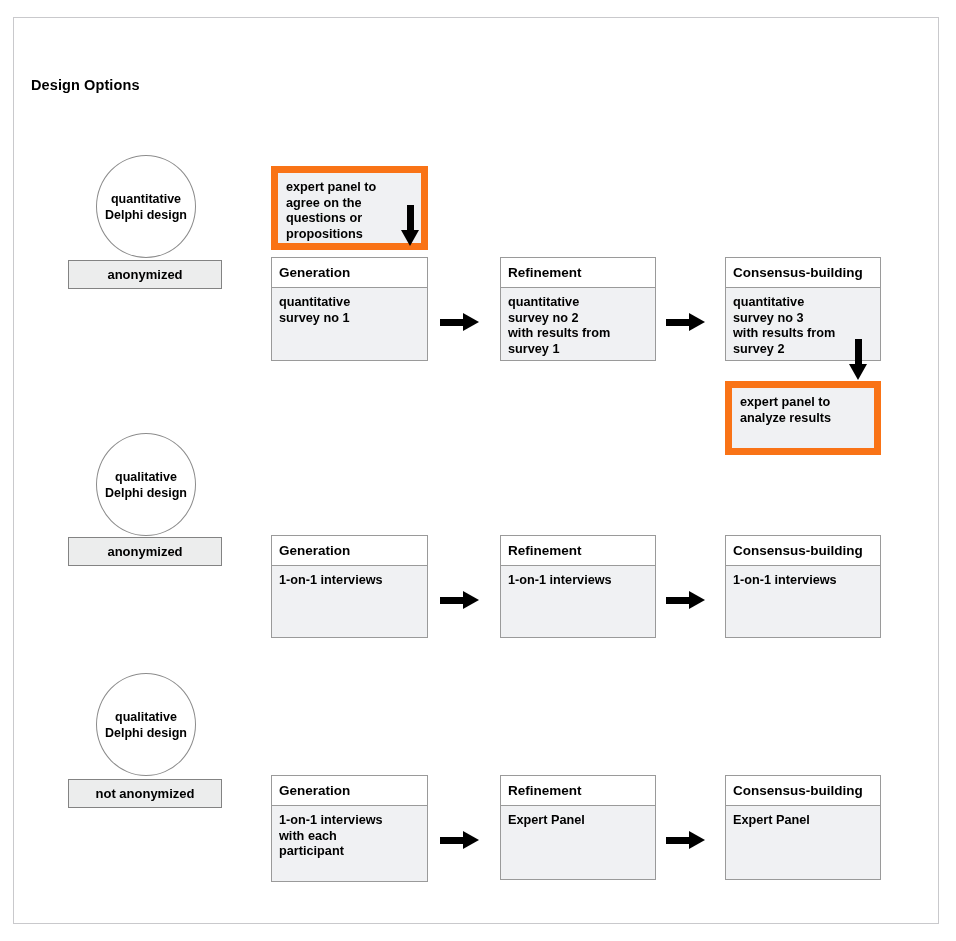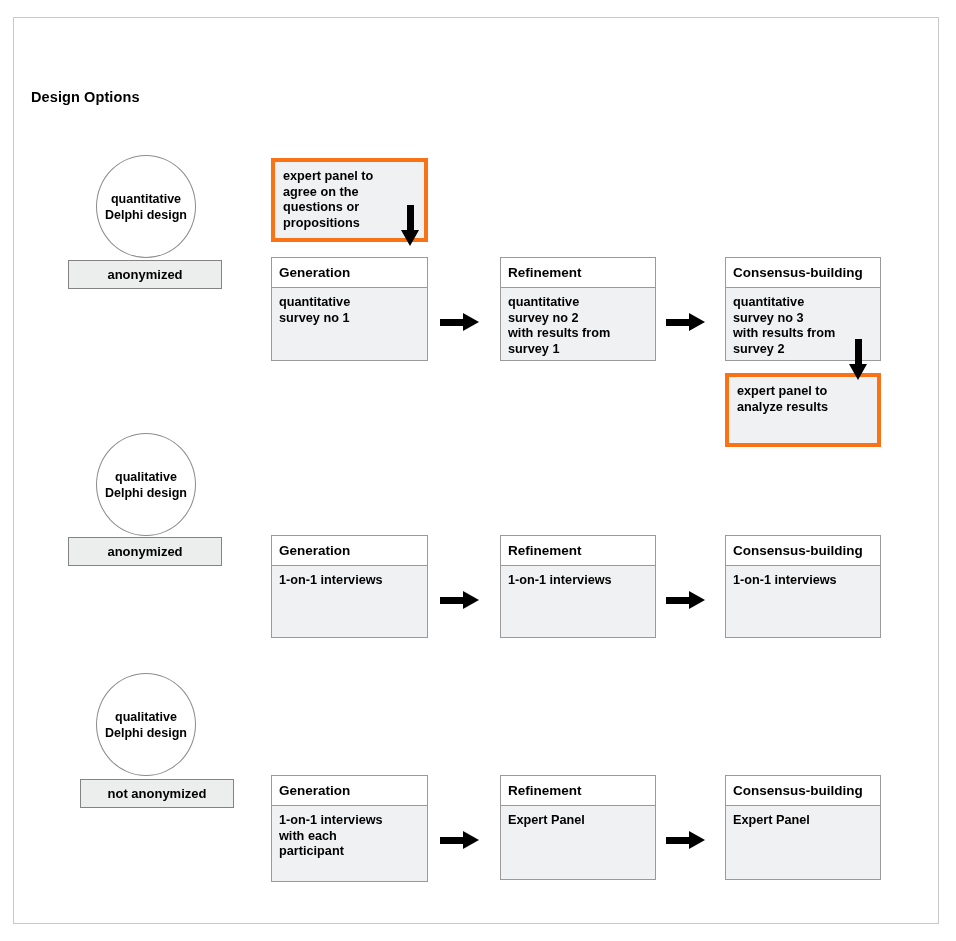--- a/index.html
+++ b/index.html
@@ -43,21 +43,20 @@
   }
   #title-main {
     left: 31px;
     top: 43px;
     font-size: 15.5px;
   }
   #title-sub {
     left: 31px;
     top: 77px;
     font-size: 14.5px;
-    margin-top: 12px;
   }
 
   
   .design-circle {
     position: absolute;
     width: 100px;
     height: 103px;
     border: 1px solid #8c8c8c;
     border-radius: 50%;
     background: #ffffff;
@@ -131,23 +130,24 @@
     font-weight: bold;
     color: #000000;
     line-height: 15.5px;
     white-space: pre-line;
   }
 
   
   .note {
     position: absolute;
     box-sizing: border-box;
-    border: 4px solid #f97316;
+    border: 7px solid #f97316;
     background: #f0f1f3;
     padding: 7px 7px 0 8px;
+    margin-top: 8px;
   }
   .note span {
     display: block;
     font-size: 12.7px;
     font-weight: bold;
     color: #000000;
     line-height: 15.5px;
     white-space: pre-line;
   }
 
@@ -326,21 +326,21 @@
     <div class="stage-body">
       <span>1-on-1 interviews</span>
     </div>
   </div>
 
   <div class="design-circle" style="left:96px; top:673px;">
     <span>qualitative</span>
     <span>Delphi design</span>
   </div>
 
-  <div class="anon-box" style="left:80px; top:779px;">
+  <div class="anon-box" style="left:68px; top:779px;">
     <span>not anonymized</span>
   </div>
 
   <div class="stage" style="left:271px; top:775px; width:157px; height:107px;">
     <div class="stage-head">
       <span>Generation</span>
     </div>
     <div class="stage-body">
       <span>1-on-1 interviews
 with each

